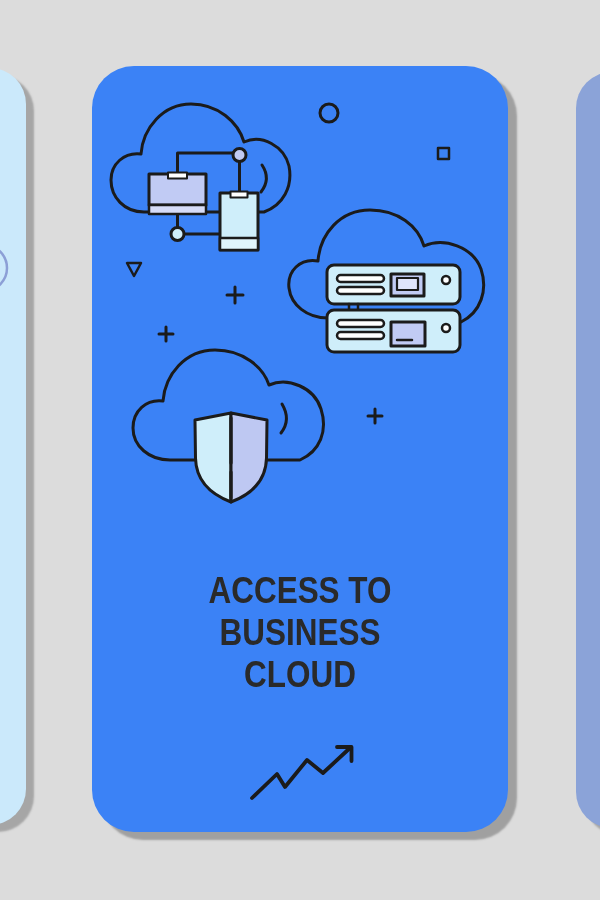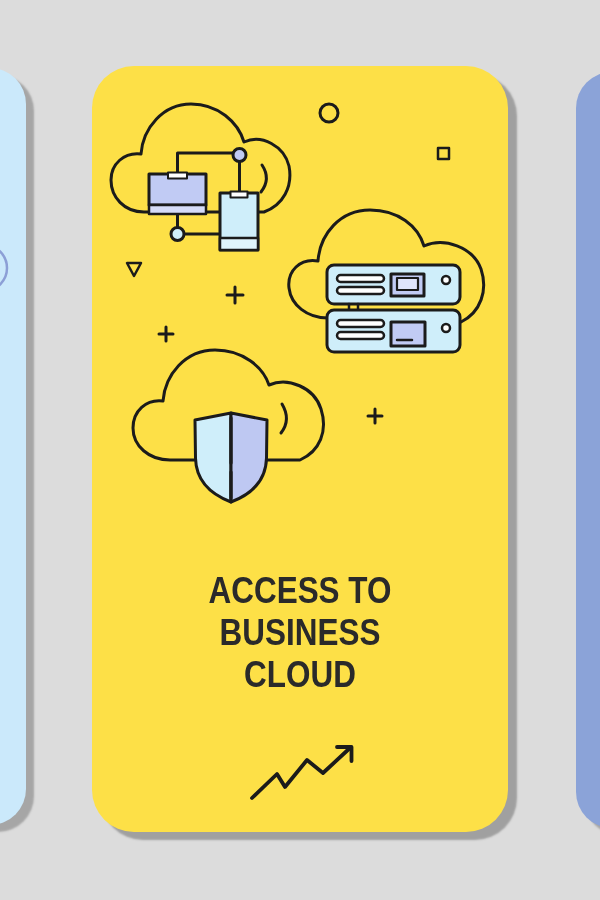--- a/index.html
+++ b/index.html
@@ -12,21 +12,21 @@
   .card-prev{
     left:-46px;top:68px;width:72px;height:757px;border-radius:36px;
     background:#cbe9fb;box-shadow:8px 7px 2px #a6a6a6;
   }
   .card-next{
     left:576px;top:72px;width:72px;height:756px;border-radius:36px;
     background:#8ba3d8;box-shadow:8px 7px 2px #a6a6a6;
   }
   .card-main{
     left:92px;top:66px;width:416px;height:766px;border-radius:42px;
-    background:#fde047;box-shadow:9px 8px 2px #a0a0a0;
+    background:#3b82f6;box-shadow:9px 8px 2px #a0a0a0;
   }
   .card-main svg.illus{position:absolute;left:0;top:0;}
   .title{
     position:absolute;top:504px;left:0;right:0;
     text-align:center;color:#2a2a2a;font-weight:700;
     font-size:37px;line-height:42px;letter-spacing:0px;
     transform:scaleX(0.85);transform-origin:50% 50%;
   }
   .side-svg{position:absolute;left:0;top:0;}
 </style>

